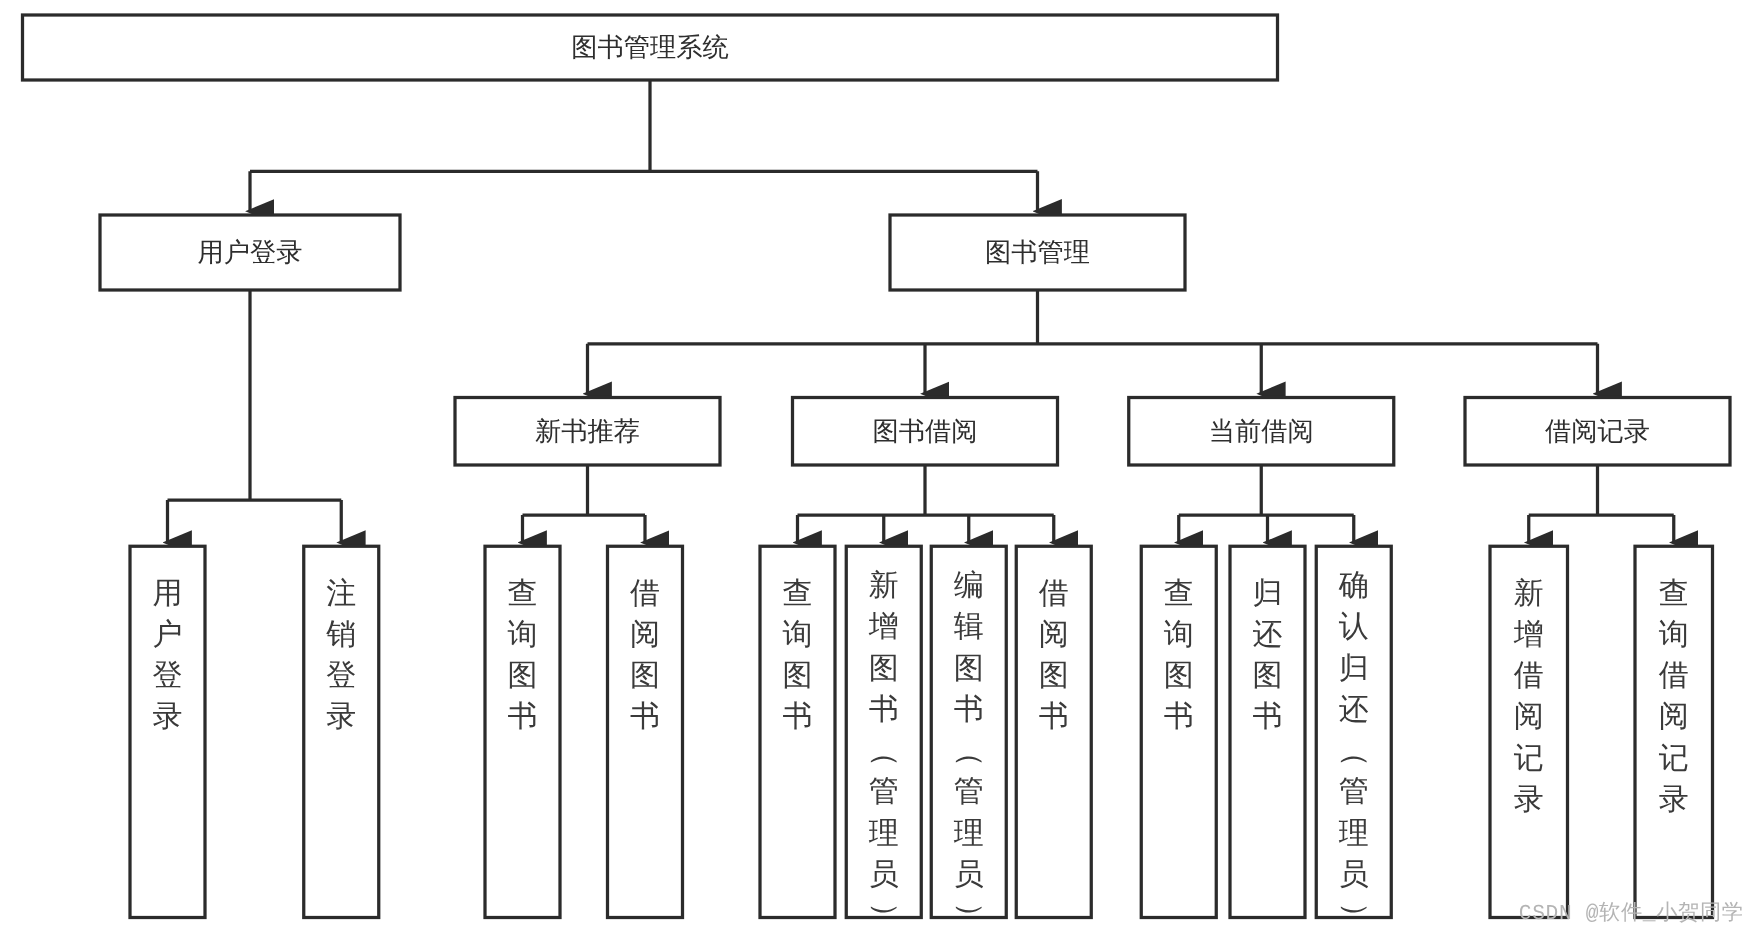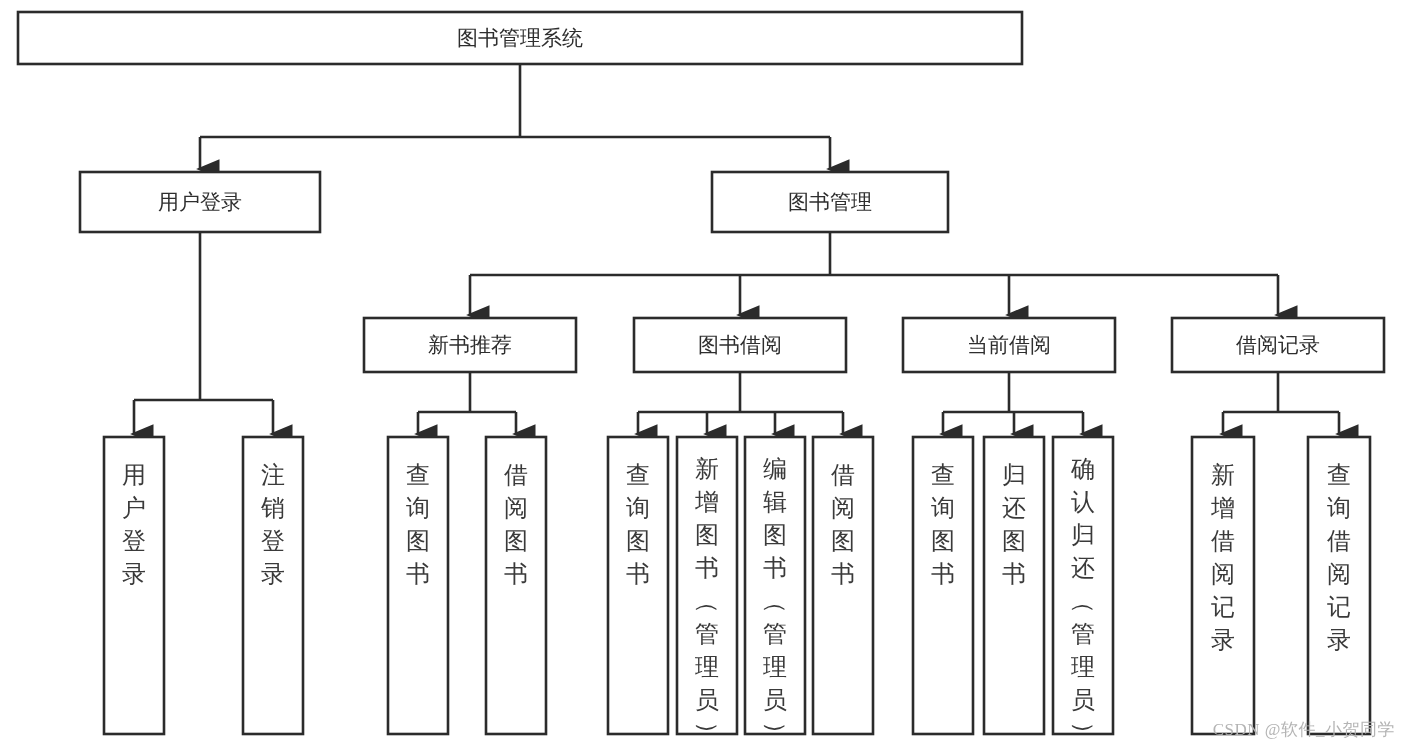--- a/index.html
+++ b/index.html
@@ -54,21 +54,21 @@
     fill: #3a3a3a;
     font-family: "DejaVu Sans", "Liberation Sans", sans-serif;
     font-size: 24px;
     text-anchor: middle;
     dominant-baseline: middle;
   }
   #watermark {
     position: absolute;
     right: 10px;
     bottom: 6px;
-    font-family: Liberation Serif, serif;
+    font-family: Liberation Mono, monospace;
     font-size: 17px;
     color: #b4b4b4;
     white-space: nowrap;
     letter-spacing: 0.5px;
     pointer-events: none;
   }
 </style>
 </head>
 <body>
 

